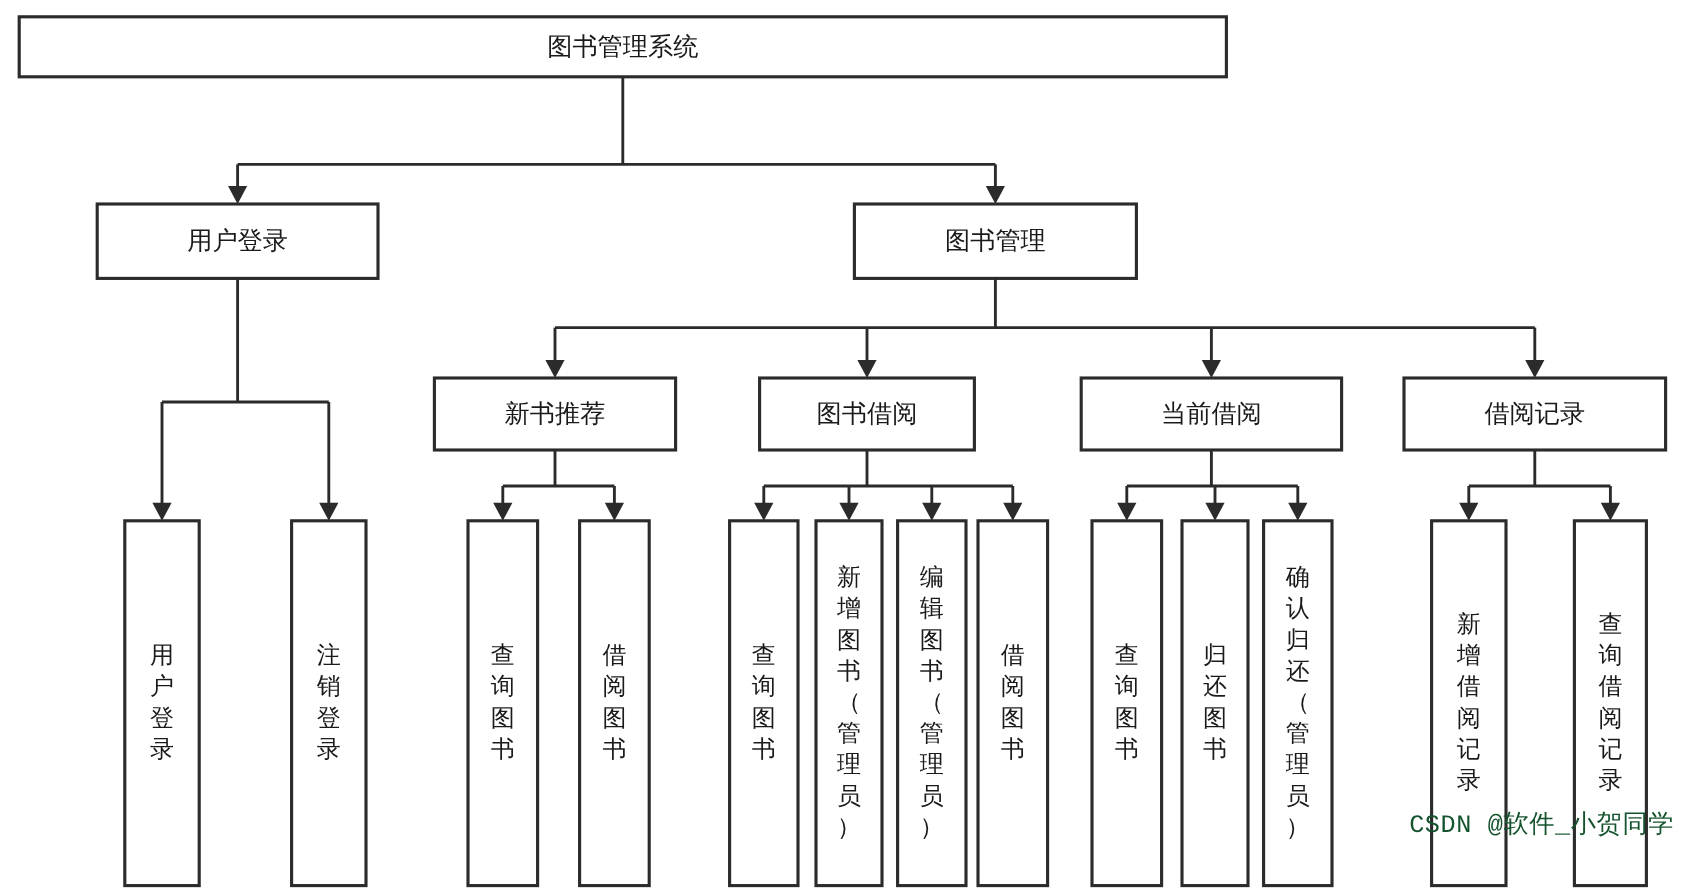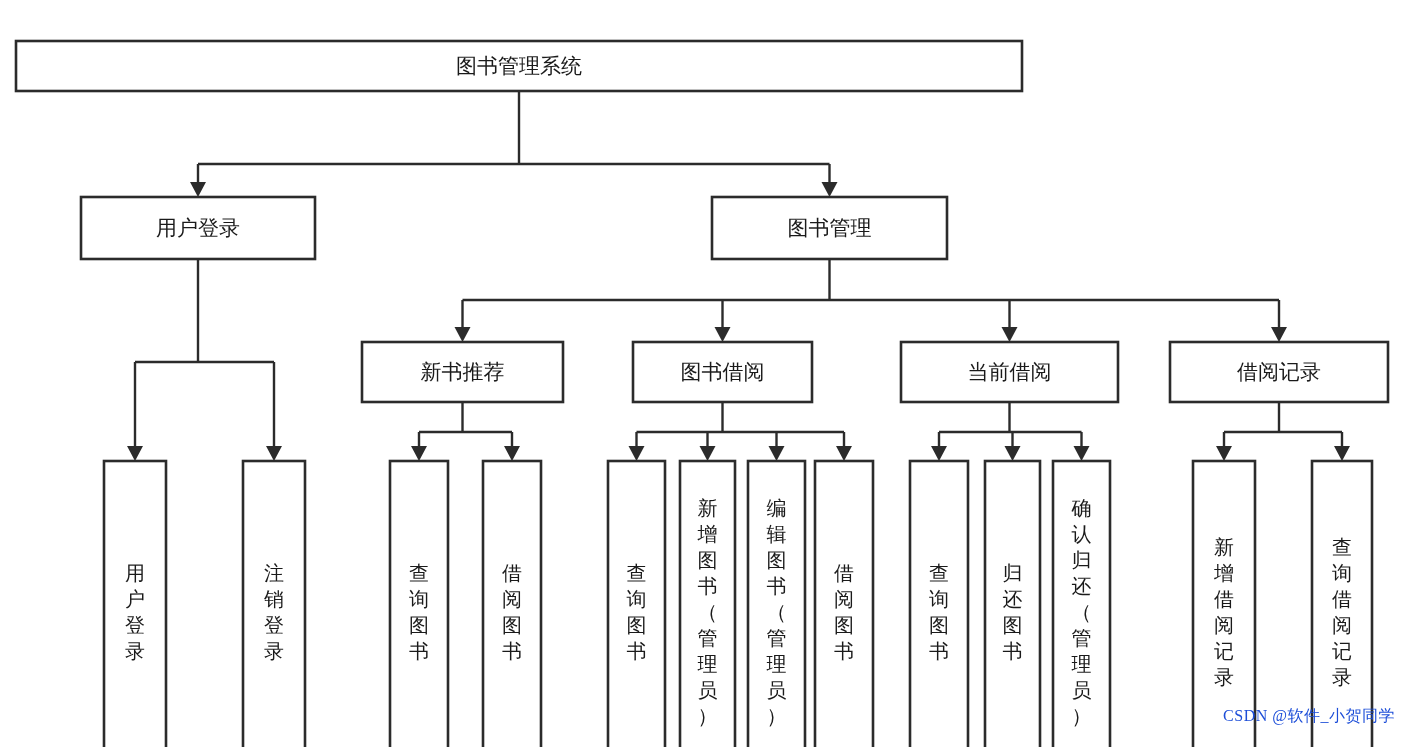--- a/index.html
+++ b/index.html
@@ -11,21 +11,20 @@
     width: 1405px;
     height: 747px;
     font-family: "Liberation Sans", "DejaVu Sans", sans-serif;
     overflow: hidden;
   }
   #diagram-root {
     position: relative;
     width: 1405px;
     height: 704px;
     background: #ffffff;
-    margin-top: 27px;
   }
   svg.diagram-canvas {
     position: absolute;
     left: 0;
     top: 0;
     width: 1405px;
     height: 747px;
     display: block;
   }
   .node-box {
@@ -53,23 +52,23 @@
   .node-label-vertical {
     fill: #1a1a1a;
     font-family: "Liberation Sans", "DejaVu Sans", sans-serif;
     font-size: 20px;
     text-anchor: middle;
   }
   .watermark-text {
     position: absolute;
     right: 10px;
     bottom: 4px;
-    font-family: Liberation Serif, serif;
-    font-size: 16px;
-    color: #1d4ed8;
+    font-family: Liberation Mono, monospace;
+    font-size: 21px;
+    color: #14532d;
     white-space: nowrap;
     letter-spacing: 0.5px;
     user-select: none;
   }
 </style>
 </head>
 <body>
 
 <div id="diagram-root">
   <svg class="diagram-canvas" viewBox="0 0 1405 747">

